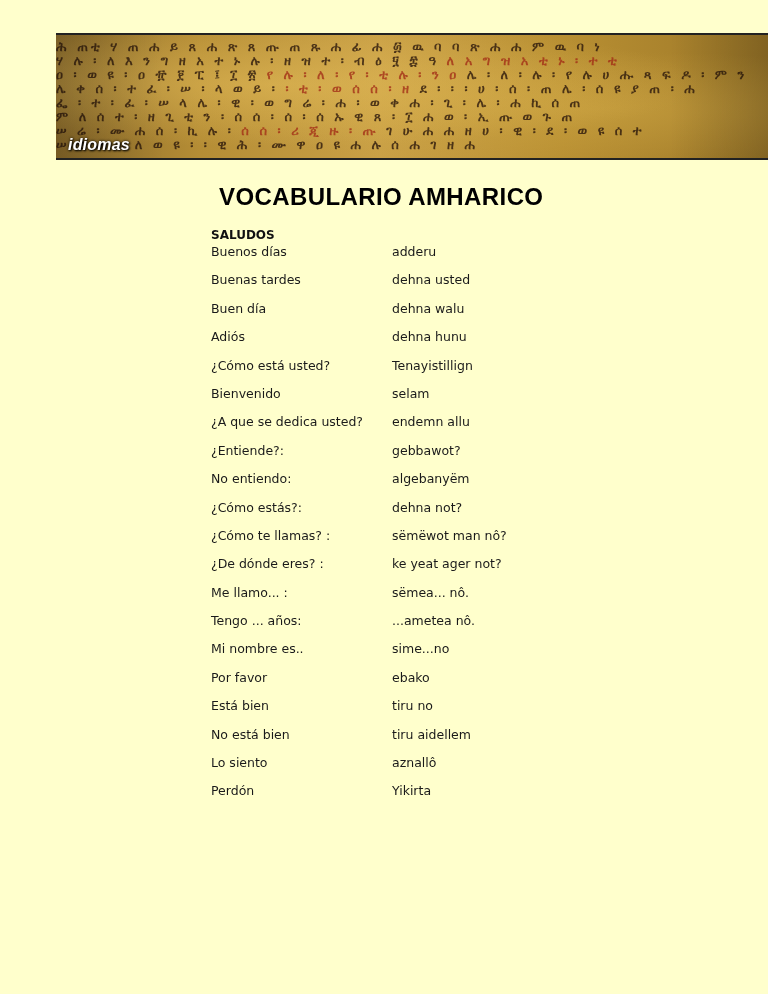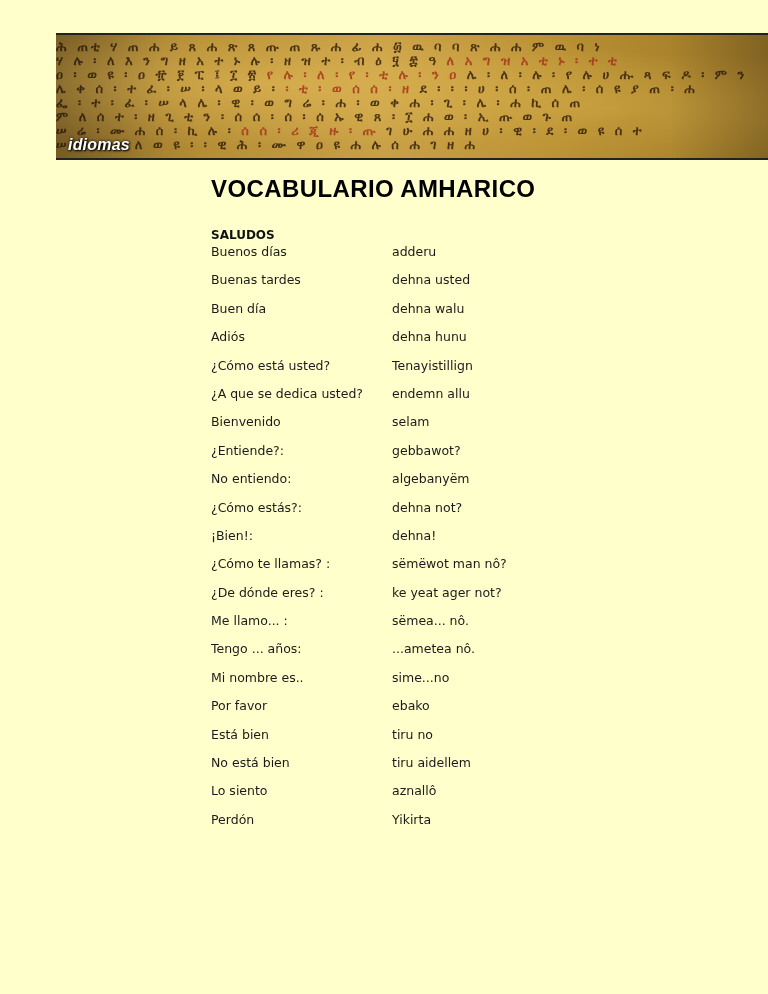--- a/index.html
+++ b/index.html
@@ -61,21 +61,21 @@
     font-weight: bold;
     font-size: 16px;
     color: #ffffff;
     text-shadow: 1px 1px 2px #000, 0 0 3px #000;
     letter-spacing: 0.2px;
   }
   .title {
     position: absolute;
     left: 211px;
     top: 175px;
-    margin: 0;
+    margin: 8px;
     font-family: "Liberation Sans", sans-serif;
     font-weight: bold;
     font-size: 24px;
     color: #000;
     letter-spacing: 0.4px;
   }
   .section-heading {
     position: absolute;
     left: 211px;
     top: 217px;
@@ -144,44 +144,40 @@
     </div>
     <div class="row">
       <span class="es">Adiós</span>
       <span class="am">dehna hunu</span>
     </div>
     <div class="row">
       <span class="es">¿Cómo está usted?</span>
       <span class="am">Tenayistillign</span>
     </div>
     <div class="row">
+      <span class="es">Bienvenido</span>
+      <span class="am">selam</span>
+    </div>
+    <div class="row">
       <span class="es">¿A que se dedica usted?</span>
       <span class="am">endemn allu</span>
     </div>
     <div class="row">
-      <span class="es">Bienvenido</span>
-      <span class="am">selam</span>
-    </div>
-    <div class="row">
       <span class="es">¿Entiende?:</span>
       <span class="am">gebbawot?</span>
     </div>
     <div class="row">
       <span class="es">No entiendo:</span>
       <span class="am">algebanyëm</span>
     </div>
     <div class="row">
       <span class="es">¿Cómo estás?:</span>
       <span class="am">dehna not?</span>
     </div>
     <div class="row">
-      <span class="es">¡Bien!:</span>
-      <span class="am">dehna!</span>
-    </div>
-    <div class="row">
       <span class="es">¿Cómo te llamas? :</span>
       <span class="am">sëmëwot man nô?</span>
     </div>
     <div class="row">
       <span class="es">¿De dónde eres? :</span>
       <span class="am">ke yeat ager not?</span>
     </div>
     <div class="row">
       <span class="es">Me llamo... :</span>
       <span class="am">sëmea... nô.</span>

